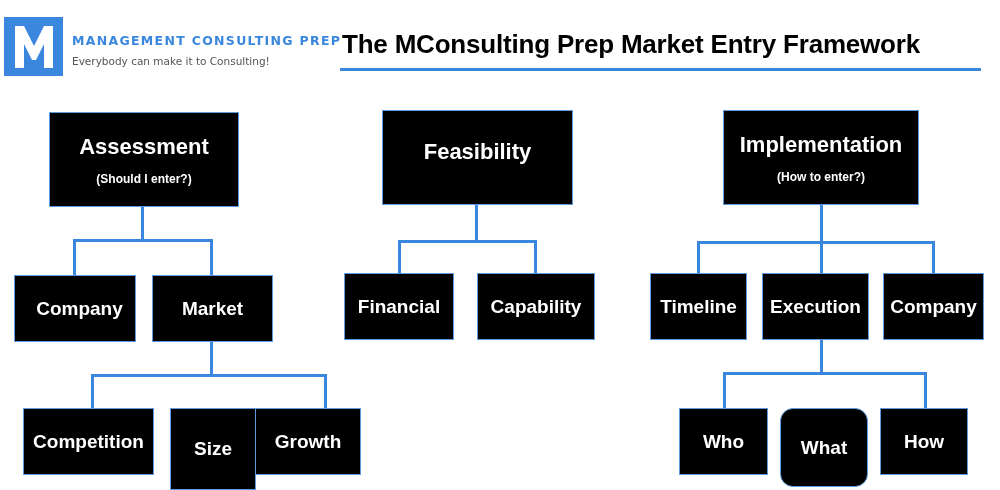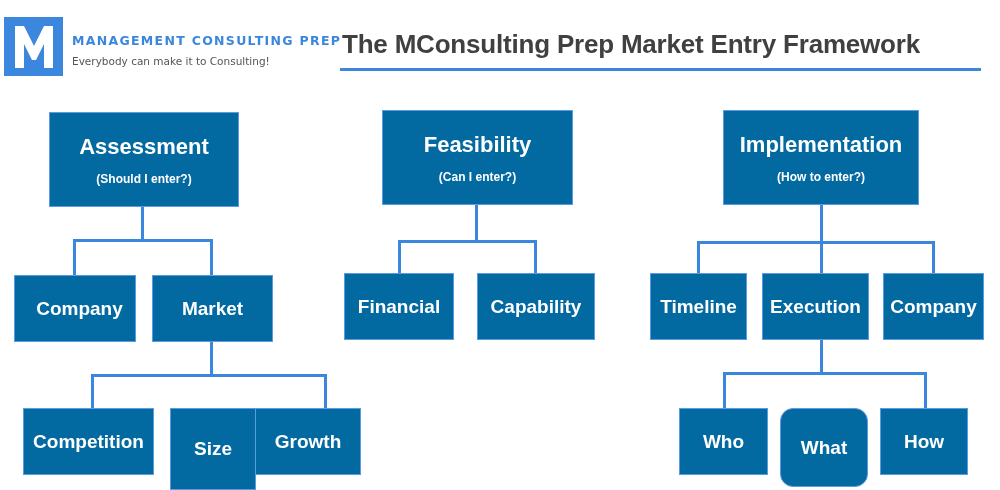--- a/index.html
+++ b/index.html
@@ -1,23 +1,23 @@
 <!DOCTYPE html>
 <html><head>
 <meta charset="utf-8">
 <style>
   html, body { margin:0; padding:0; background:#ffffff; }
   body { width:1000px; height:490px; position:relative; overflow:hidden; font-family:"DejaVu Sans", sans-serif; }
   .abs { position:absolute; }
   .logo { left:4px; top:17px; width:59px; height:59px; background:#3a87dd; display:flex; align-items:center; justify-content:center; }
   .brand { left:72px; top:33px; color:#3a87dd; font-family:"DejaVu Sans", sans-serif; font-weight:bold; font-size:12.5px; letter-spacing:1.3px; white-space:nowrap; }
   .tagline { left:72px; top:55px; color:#555; font-size:10.5px; white-space:nowrap; }
-  .title { left:342px; top:29px; color:#404040; font-family:"Liberation Sans", sans-serif; font-weight:bold; font-size:26px; white-space:nowrap; letter-spacing:-0.2px; }
+  .title { left:342px; top:29px; color:#000000; font-family:"Liberation Sans", sans-serif; font-weight:bold; font-size:26px; white-space:nowrap; letter-spacing:-0.2px; }
   .underline { left:340px; top:68px; width:641px; height:3px; background:#3a87dd; }
-  .box { position:absolute; background:#0369a1; color:#fff; display:flex; flex-direction:column; align-items:center; justify-content:center; font-family:"Liberation Sans", sans-serif; font-weight:bold; box-sizing:border-box; border:1px solid #5a9be4; }
+  .box { position:absolute; background:#000000; color:#fff; display:flex; flex-direction:column; align-items:center; justify-content:center; font-family:"Liberation Sans", sans-serif; font-weight:bold; box-sizing:border-box; border:1px solid #5a9be4; }
   .box .main { font-size:19px; }
   .box.top .main { font-size:22px; margin-bottom:12px; }
   .box .sub { font-size:12px; }
   .line { position:absolute; background:#3a87dd; }
 </style>
 </head>
 <body>
 
 <div class="abs logo">
   <svg width="46" height="46" viewBox="0 0 46 46">
@@ -54,21 +54,20 @@
 </div>
 <div class="box" style="left:170px;top:408px;width:86px;height:82px;">
   <span class="main">Size</span>
 </div>
 <div class="box" style="left:255px;top:408px;width:106px;height:67px;">
   <span class="main">Growth</span>
 </div>
 
 <div class="box top" style="left:382px;top:110px;width:191px;height:95px;">
   <span class="main">Feasibility</span>
-  <span class="sub">(Can I enter?)</span>
 </div>
 <div class="line" style="left:475px;top:205px;width:3px;height:37px;"></div>
 <div class="line" style="left:398px;top:240px;width:139px;height:3px;"></div>
 <div class="line" style="left:398px;top:240px;width:3px;height:33px;"></div>
 <div class="line" style="left:534px;top:240px;width:3px;height:33px;"></div>
 
 <div class="box" style="left:344px;top:273px;width:110px;height:67px;">
   <span class="main">Financial</span>
 </div>
 <div class="box" style="left:477px;top:273px;width:118px;height:67px;">

